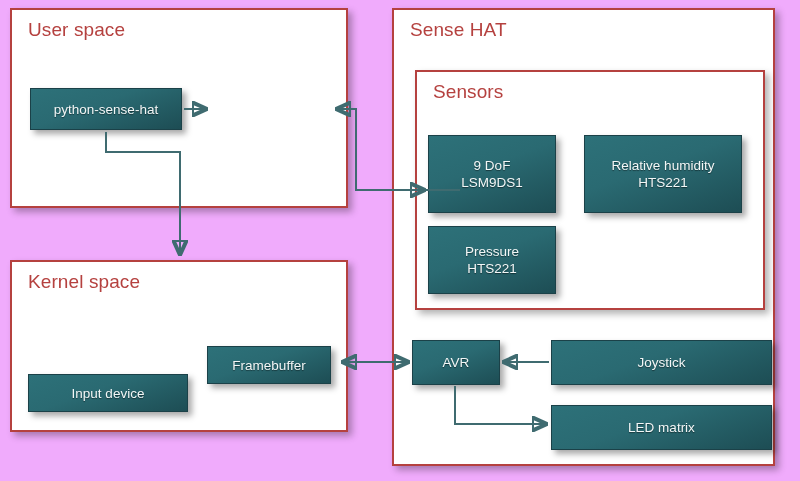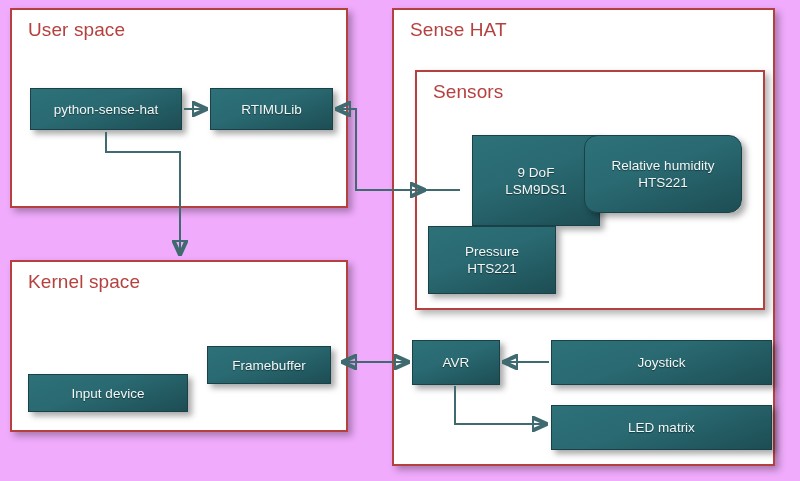--- a/index.html
+++ b/index.html
@@ -91,38 +91,35 @@
   </div>
 
   <div class="group" id="g-sensors" style="left:415px; top:70px; width:350px; height:240px;">
     <div class="group-title">Sensors</div>
   </div>
 
   <div class="node" style="left:30px; top:88px; width:152px; height:42px;">
     <span>python-sense-hat</span>
   </div>
 
-  <div class="node" style="left:210px; top:88px; width:123px; height:42px;">
-    <span>RTIMULib</span>
-  </div>
 
   <div class="node" style="left:28px; top:346px; width:160px; height:38px;margin-top:28px;">
     <span>Input device</span>
   </div>
 
   <div class="node" style="left:207px; top:346px; width:124px; height:38px;">
     <span>Framebuffer</span>
   </div>
 
-  <div class="node" style="left:428px; top:135px; width:128px; height:91px; flex-direction:column;margin-left:44px;">
+  <div class="node" style="left:428px; top:135px; width:128px; height:78px; flex-direction:column;">
     <span>9 DoF</span>
     <span class="l2">LSM9DS1</span>
   </div>
 
-  <div class="node" style="left:584px; top:135px; width:158px; height:78px; flex-direction:column;border-radius:13px;">
+  <div class="node" style="left:584px; top:135px; width:158px; height:78px; flex-direction:column;">
     <span>Relative humidity</span>
     <span class="l2">HTS221</span>
   </div>
 
   <div class="node" style="left:428px; top:226px; width:128px; height:68px; flex-direction:column;">
     <span>Pressure</span>
     <span class="l2">HTS221</span>
   </div>
 
   <div class="node" style="left:412px; top:340px; width:88px; height:45px;">

